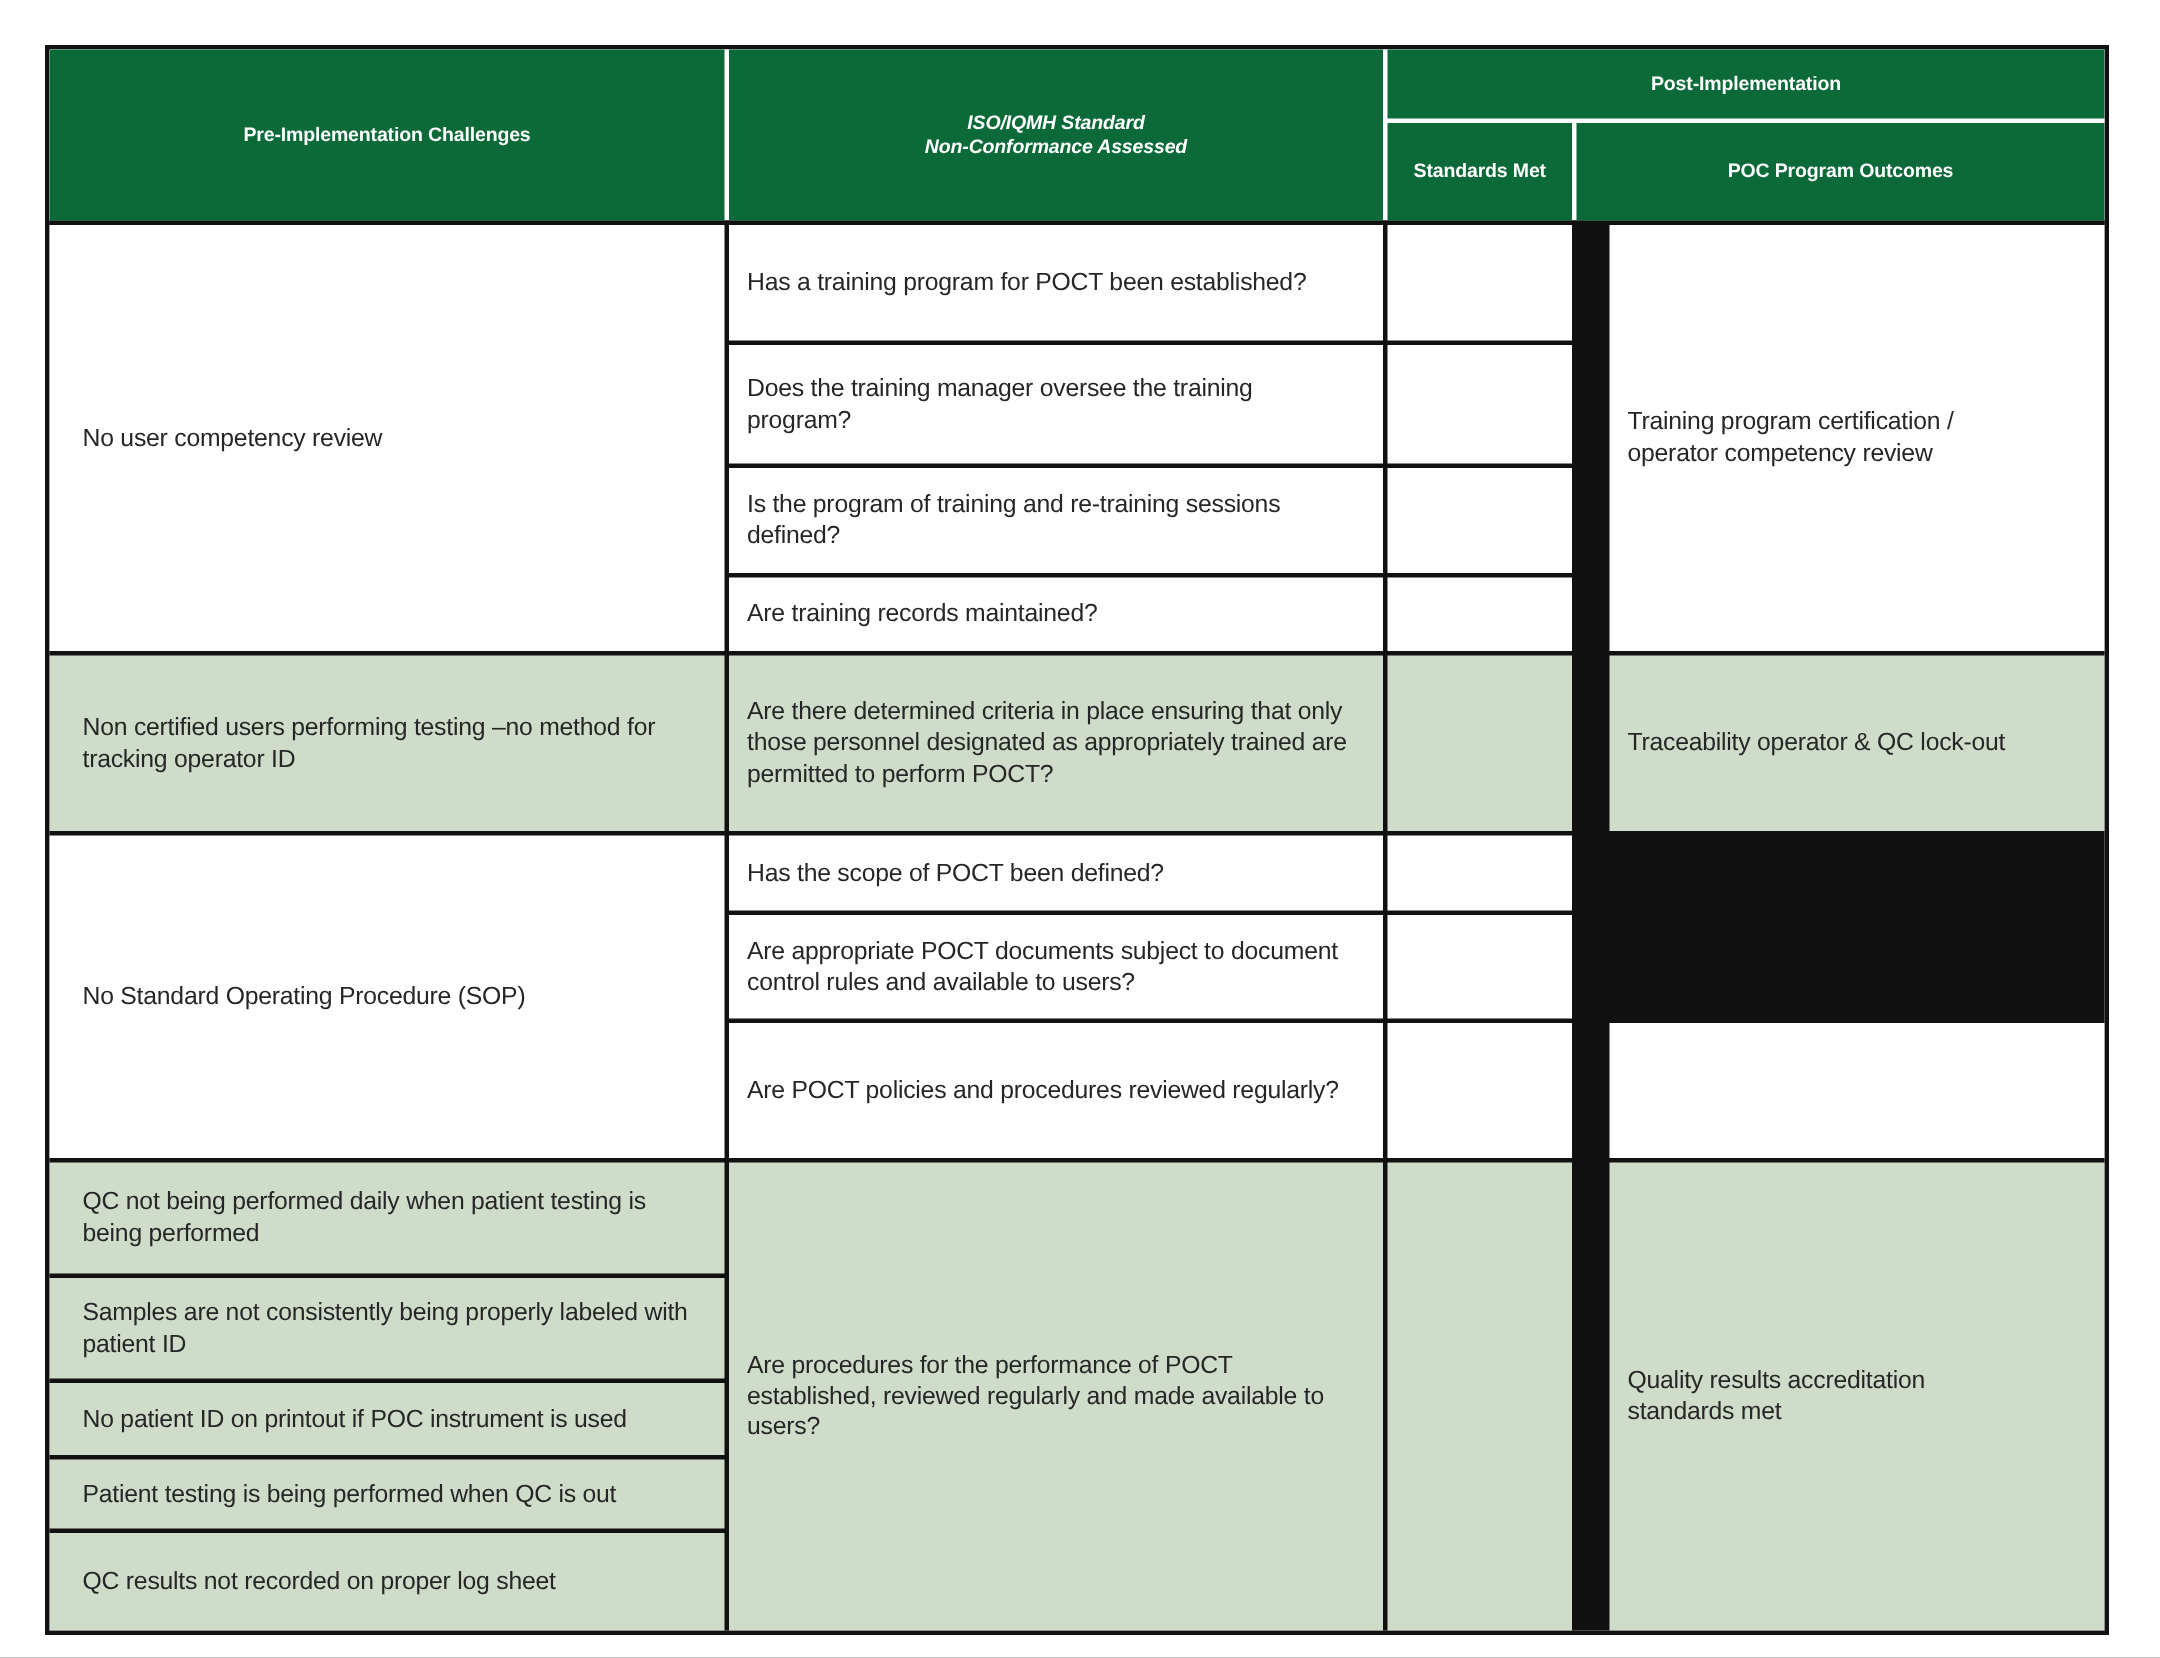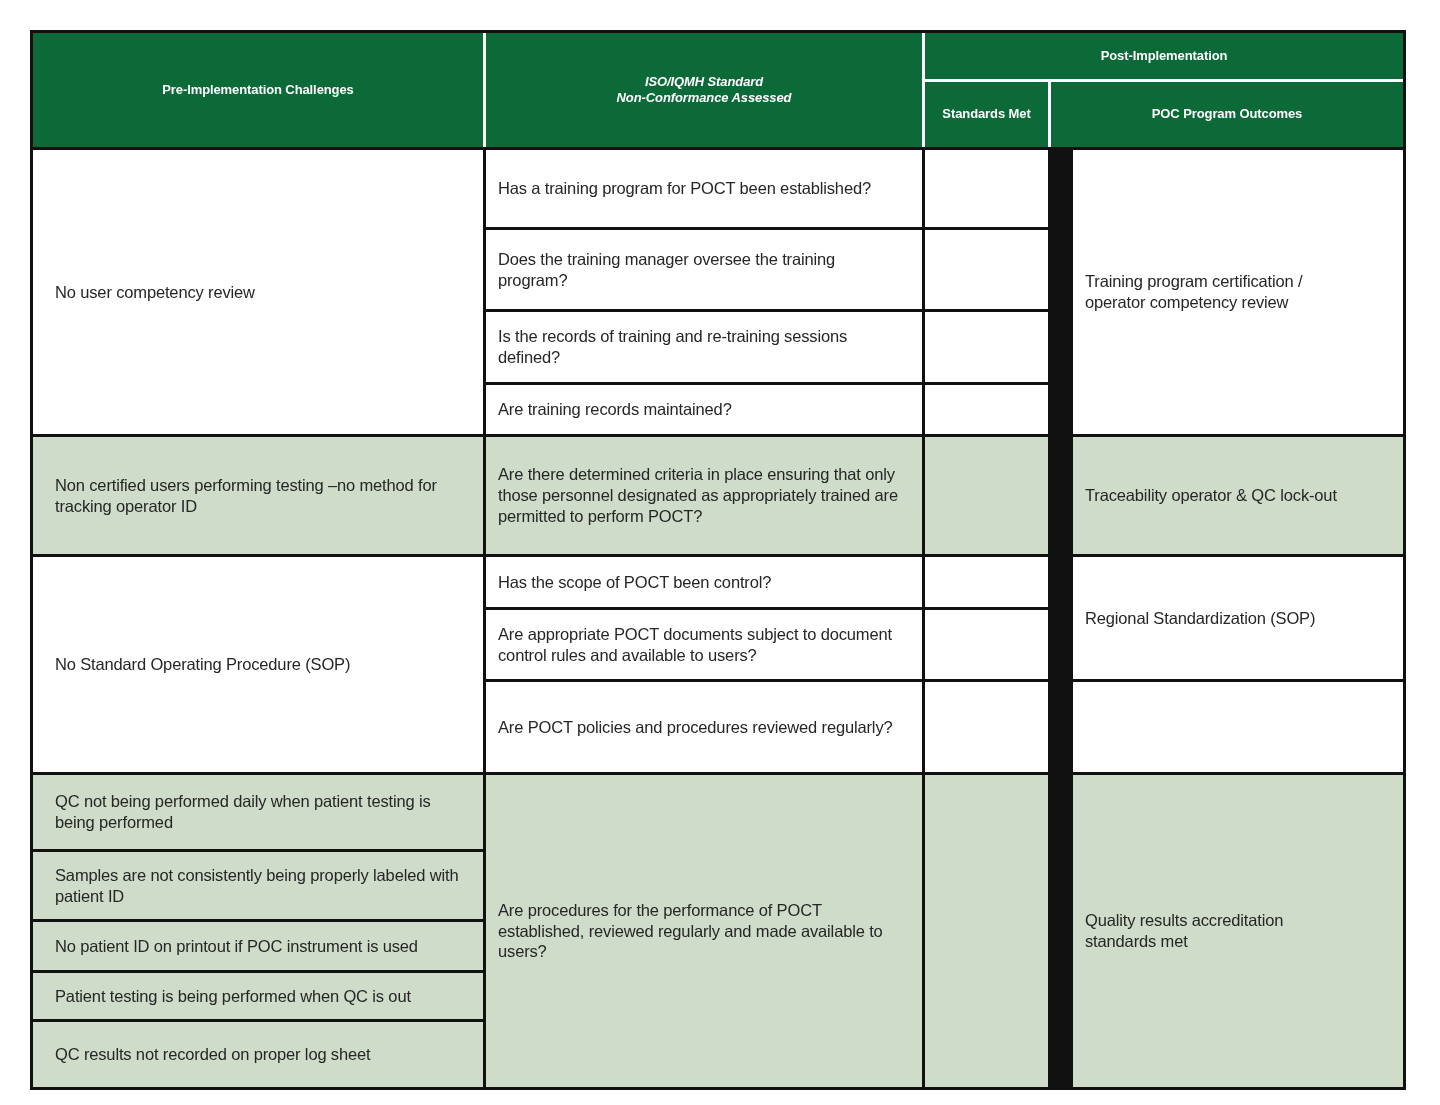--- a/index.html
+++ b/index.html
@@ -79,41 +79,40 @@
     <div class="hcell" style="grid-column:3 / span 2; grid-row:1">Post-Implementation</div>
     <div class="hcell" style="grid-column:3; grid-row:2">Standards Met</div>
     <div class="hcell" style="grid-column:4; grid-row:2">POC Program Outcomes</div>
   </div>
 
   <div class="body-grid">
 
     <div class="cell challenge" style="grid-column:1; grid-row:1 / span 4">No user competency review</div>
     <div class="cell question" style="grid-column:2; grid-row:1">Has a training program for POCT been established?</div>
     <div class="cell question" style="grid-column:2; grid-row:2">Does the training manager oversee the training program?</div>
-    <div class="cell question" style="grid-column:2; grid-row:3">Is the records of training and re-training sessions defined?</div>
+    <div class="cell question" style="grid-column:2; grid-row:3">Is the program of training and re-training sessions defined?</div>
     <div class="cell question" style="grid-column:2; grid-row:4">Are training records maintained?</div>
     <div class="cell std" style="grid-column:3; grid-row:1"></div>
     <div class="cell std" style="grid-column:3; grid-row:2"></div>
     <div class="cell std" style="grid-column:3; grid-row:3"></div>
     <div class="cell std" style="grid-column:3; grid-row:4"></div>
     <div class="cell outcome" style="grid-column:4; grid-row:1 / span 4">Training program certification / operator competency review</div>
 
     <div class="cell challenge tinted" style="grid-column:1; grid-row:5">Non certified users performing testing –no method for tracking operator ID</div>
     <div class="cell question tinted" style="grid-column:2; grid-row:5">Are there determined criteria in place ensuring that only those personnel designated as appropriately trained are permitted to perform POCT?</div>
     <div class="cell std tinted" style="grid-column:3; grid-row:5"></div>
     <div class="cell outcome tinted" style="grid-column:4; grid-row:5">Traceability operator &amp; QC lock-out</div>
 
     <div class="cell challenge" style="grid-column:1; grid-row:6 / span 3">No Standard Operating Procedure (SOP)</div>
-    <div class="cell question" style="grid-column:2; grid-row:6">Has the scope of POCT been control?</div>
+    <div class="cell question" style="grid-column:2; grid-row:6">Has the scope of POCT been defined?</div>
     <div class="cell question" style="grid-column:2; grid-row:7">Are appropriate POCT documents subject to document control rules and available to users?</div>
     <div class="cell question" style="grid-column:2; grid-row:8">Are POCT policies and procedures reviewed regularly?</div>
     <div class="cell std" style="grid-column:3; grid-row:6"></div>
     <div class="cell std" style="grid-column:3; grid-row:7"></div>
     <div class="cell std" style="grid-column:3; grid-row:8"></div>
-    <div class="cell outcome" style="grid-column:4; grid-row:6 / span 2">Regional Standardization (SOP)</div>
     <div class="cell outcome" style="grid-column:4; grid-row:8"></div>
 
     <div class="cell challenge tinted" style="grid-column:1; grid-row:9">QC not being performed daily when patient testing is being performed</div>
     <div class="cell challenge tinted" style="grid-column:1; grid-row:10">Samples are not consistently being properly labeled with patient ID</div>
     <div class="cell challenge tinted" style="grid-column:1; grid-row:11">No patient ID on printout if POC instrument is used</div>
     <div class="cell challenge tinted" style="grid-column:1; grid-row:12">Patient testing is being performed when QC is out</div>
     <div class="cell challenge tinted" style="grid-column:1; grid-row:13">QC results not recorded on proper log sheet</div>
     <div class="cell question tinted" style="grid-column:2; grid-row:9 / span 5">Are procedures for the performance of POCT established, reviewed regularly and made available to users?</div>
     <div class="cell std tinted" style="grid-column:3; grid-row:9 / span 5"></div>
     <div class="cell outcome tinted" style="grid-column:4; grid-row:9 / span 5">Quality results accreditation standards met</div>

